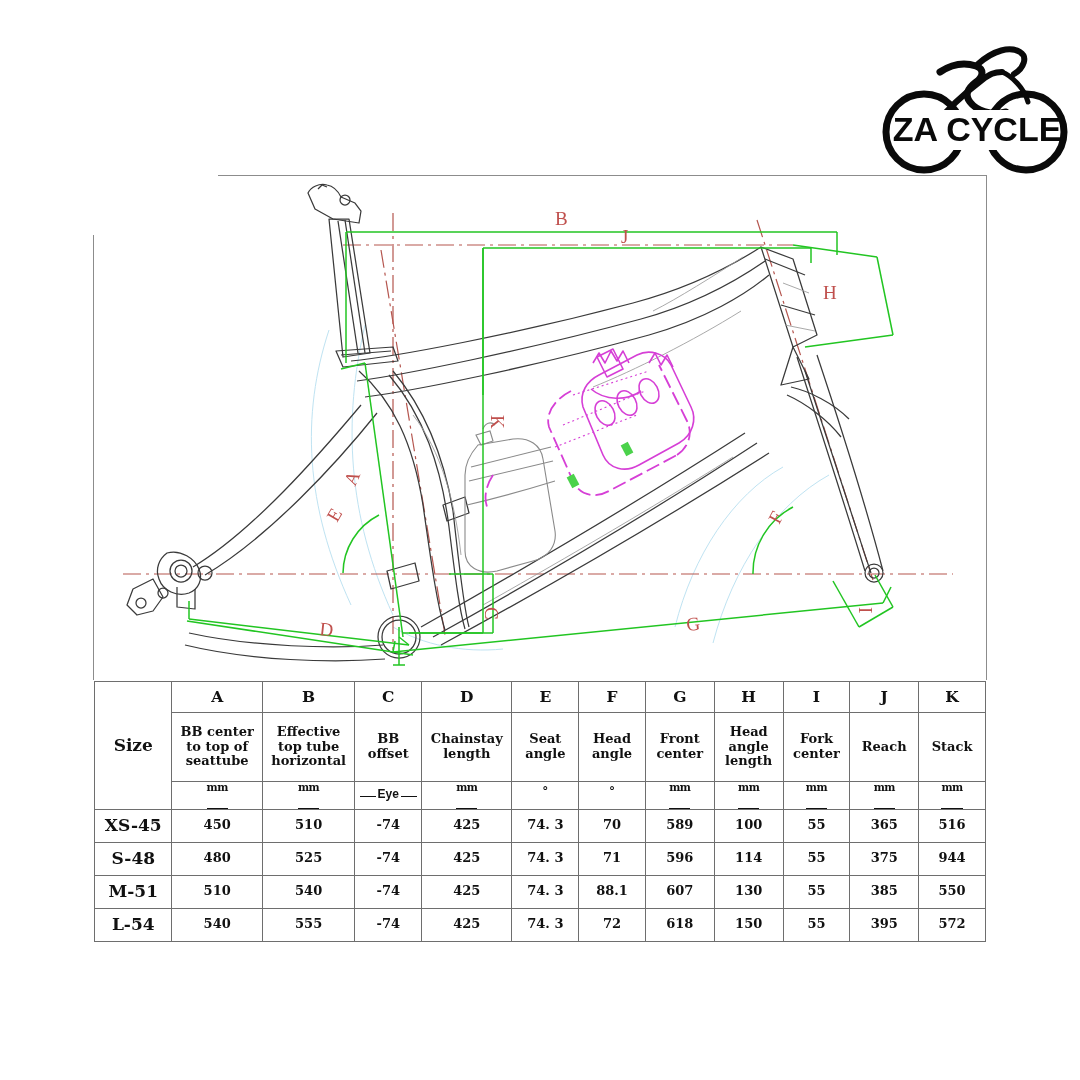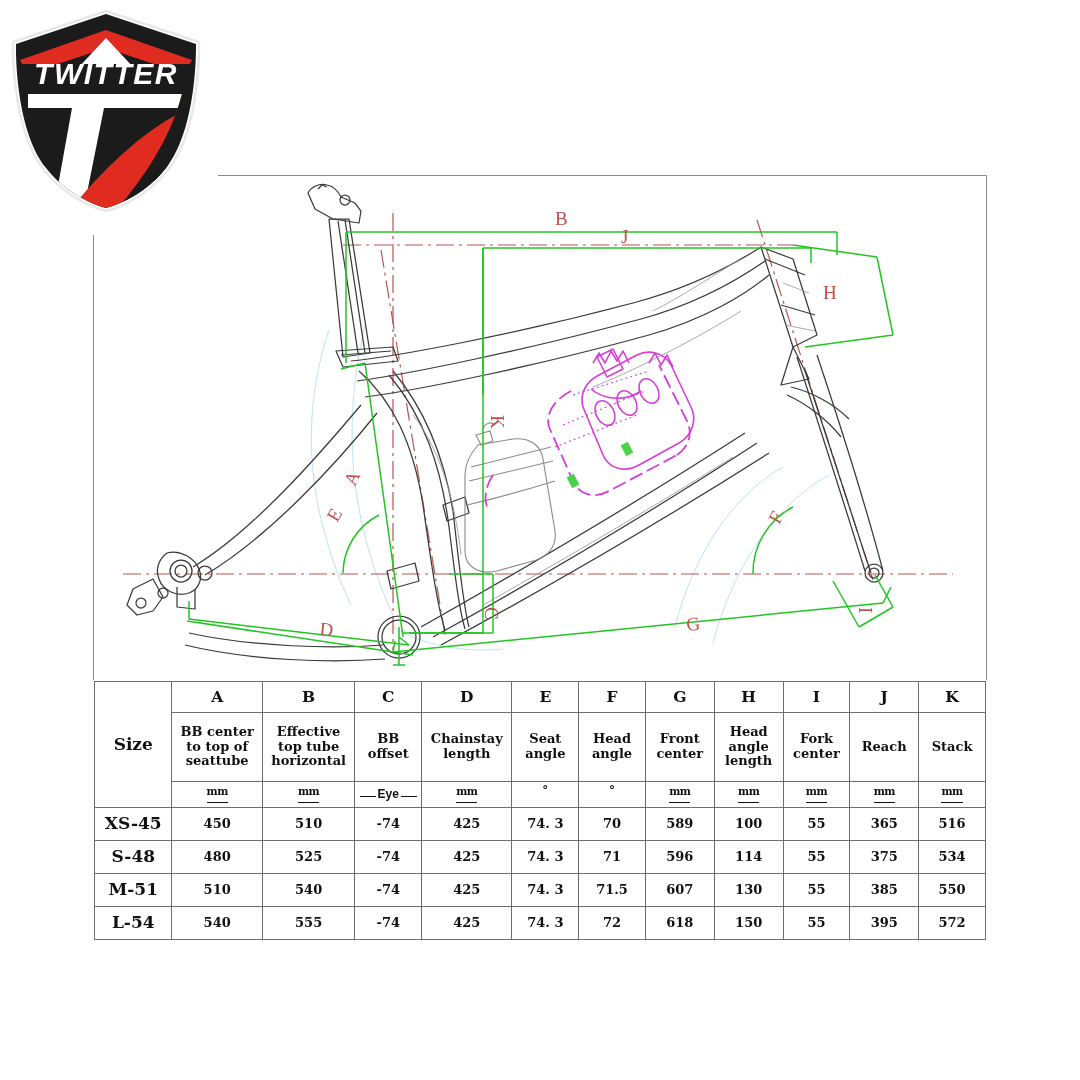--- a/index.html
+++ b/index.html
@@ -56,67 +56,57 @@
   }
   .spec-table .r-letter td{height:30px;font-size:15.5px;}
   .spec-table .r-name td{height:68px;font-size:13px;}
   .spec-table .r-unit td{height:25px;font-size:11px;}
   .spec-table .r-data td{height:32px;font-size:13px;}
   .spec-table td.size-cell{font-size:17px;}
   .unit-mm{
     display:inline-block;
     border-bottom:1.6px solid #111;
     font-size:10.5px;letter-spacing:-.5px;
-    line-height:1;padding-bottom:5px;
+    line-height:1;padding-bottom:15px;
   }
   .unit-deg{font-size:12px;line-height:1;vertical-align:super;}
   .unit-eye{
     position:relative;display:inline-block;
     font-family:"Liberation Sans",sans-serif;
     font-size:12px;font-weight:bold;
   }
   .unit-eye::before,.unit-eye::after{
     content:"";position:absolute;top:58%;width:16px;
     border-top:1.4px solid #111;
   }
   .unit-eye::before{left:-18px;}
   .unit-eye::after{right:-18px;}
   .dim-label{fill:#c0504d;font-family:"Liberation Serif",serif;font-size:19px;}
 </style>
 </head>
 <body>
 
 <div class="page">
 
-  <div class="logo-twitter">
-    <svg viewBox="0 0 200 206" width="200" height="206">
-      <defs>
-        <clipPath id="shieldClip">
-          <path d="M100 6 L190 36 C190 36 192 120 160 160 C135 192 100 200 100 200
-                   C100 200 65 192 40 160 C8 120 10 36 10 36 Z"></path>
-        </clipPath>
-      </defs>
-      <path d="M100 3 L193 34 C193 34 195 121 162 162 C136 195 100 203 100 203
-               C100 203 64 195 38 162 C5 121 7 34 7 34 Z" fill="#ffffff" stroke="#e8e8e8" stroke-width="2.5"></path>
-      <path d="M100 6 L190 36 C190 36 192 120 160 160 C135 192 100 200 100 200
-               C100 200 65 192 40 160 C8 120 10 36 10 36 Z" fill="#1b1b1b"></path>
-      <g clip-path="url(#shieldClip)">
-        <path d="M100 22 L186 52 L178 66 L100 40 L22 66 L14 52 Z" fill="#e02b21"></path>
-        <path d="M100 30 L128 60 L72 60 Z" fill="#ffffff"></path>
-        <rect x="16" y="56" width="168" height="20" fill="#1b1b1b"></rect>
-        <path d="M22 86 L176 86 L176 100 L98 100 L78 200 L48 200 L66 100 L22 100 Z" fill="#ffffff"></path>
-        <path d="M176 86 C176 86 160 150 120 200 L66 200 C66 200 118 132 176 104 Z" fill="#e02b21"></path>
-        <path d="M182 82 C182 82 176 160 132 204 L108 204 C108 204 160 150 176 86 Z" fill="#1b1b1b"></path>
-      </g>
-      <g>
-        <text x="100" y="76" text-anchor="middle" font-family="Liberation Sans, sans-serif" font-size="30" font-weight="bold" font-style="italic" letter-spacing="1.5" fill="#ffffff">TWITTER</text>
-      </g>
+
+  <div class="logo-za">
+    <svg viewBox="0 0 196 150" width="196" height="150">
+      <g fill="none" stroke="#0a0a0a" stroke-linecap="round">
+        <circle cx="46" cy="104" r="38" stroke-width="7"></circle>
+        <circle cx="148" cy="104" r="38" stroke-width="7"></circle>
+        <path d="M54 100 C72 78 88 64 104 52 C112 46 116 44 124 44" stroke-width="6"></path>
+        <path d="M62 44 C74 36 86 34 98 38 C106 41 106 48 98 54
+                 C90 60 86 66 92 74 C98 82 112 88 128 84" stroke-width="7"></path>
+        <path d="M100 36 C116 22 132 18 142 24 C150 29 146 40 136 46" stroke-width="6"></path>
+        <path d="M124 44 C134 48 146 60 150 74" stroke-width="5"></path>
+      </g>
+      <rect x="30" y="82" width="138" height="40" fill="#ffffff"></rect>
+      <text x="99" y="113" text-anchor="middle" font-family="Liberation Sans, sans-serif" font-size="34" font-weight="bold" fill="#0a0a0a">ZA CYCLE</text>
     </svg>
   </div>
-
 
   <div class="draw-frame">
     <div class="fr-top"></div>
     <div class="fr-left"></div>
     <div class="fr-right"></div>
 
     <svg class="cad" viewBox="0 0 893 505">
 
       <g stroke="#bfe3f2" stroke-width="1" fill="none">
         <path d="M236 155 C208 240 212 330 258 430"></path>
@@ -390,30 +380,30 @@
         <td>480</td>
         <td>525</td>
         <td>-74</td>
         <td>425</td>
         <td>74. 3</td>
         <td>71</td>
         <td>596</td>
         <td>114</td>
         <td>55</td>
         <td>375</td>
-        <td>534</td>
+        <td>944</td>
       </tr>
       <tr class="r-data">
         <td class="size-cell">M-51</td>
         <td>510</td>
         <td>540</td>
         <td>-74</td>
         <td>425</td>
         <td>74. 3</td>
-        <td>71.5</td>
+        <td>88.1</td>
         <td>607</td>
         <td>130</td>
         <td>55</td>
         <td>385</td>
         <td>550</td>
       </tr>
       <tr class="r-data">
         <td class="size-cell">L-54</td>
         <td>540</td>
         <td>555</td>

